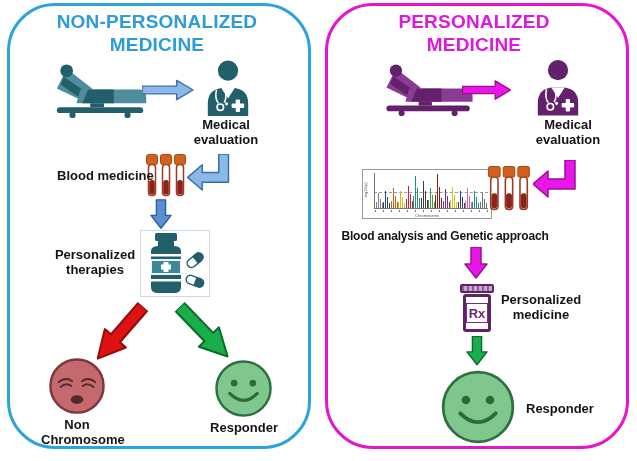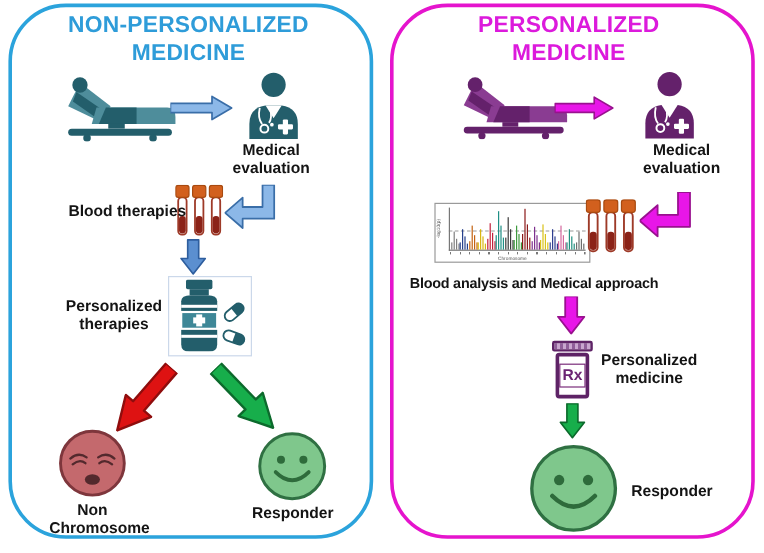--- a/index.html
+++ b/index.html
@@ -91,21 +91,21 @@
         <rect x="0.5" y="0.5" width="11" height="10" rx="2" style="fill:var(--vial-cap);stroke:var(--vial-cap-edge);stroke-width:1"></rect>
       </g>
       <g transform="translate(28,0)">
         <rect x="2.5" y="10.5" width="7" height="31" rx="3" fill="#fff" style="stroke:var(--vial-tube-edge);stroke-width:1.5"></rect>
         <rect x="3.2" y="26" width="5.6" height="14.5" rx="2.6" style="fill:var(--vial-blood)"></rect>
         <rect x="0.5" y="0.5" width="11" height="10" rx="2" style="fill:var(--vial-cap);stroke:var(--vial-cap-edge);stroke-width:1"></rect>
       </g>
     </svg>
   </div>
 
-  <div class="abs label nowrap" style="left:57px;top:168px;">Blood therapies</div>
+  <div class="abs label nowrap" style="left:57px;top:168px;">Blood medicine</div>
 
   <div class="abs" style="left:187px;top:154px;width:46px;height:37px;">
     <svg width="46" height="37" viewBox="0 0 46 38">
       <polygon points="32,0 42,0 42,29 15,29 15,37 0,24 15,11 15,19 32,19" style="fill:var(--arrow-blue-fill);stroke:var(--arrow-blue-edge);stroke-width:1.5" stroke-linejoin="round"></polygon>
     </svg>
   </div>
 
   <div class="abs" style="left:150px;top:199px;width:22px;height:31px;">
     <svg width="22" height="31" viewBox="0 0 24 32">
       <polygon points="7,0 17,0 17,17 23,17 12,31 1,17 7,17" style="fill:var(--arrow-blue2-fill);stroke:var(--arrow-blue2-edge);stroke-width:1.5" stroke-linejoin="round"></polygon>
@@ -328,21 +328,21 @@
       </g>
     </svg>
   </div>
 
   <div class="abs" style="left:533px;top:160px;width:46px;height:38px;">
     <svg width="46" height="38" viewBox="0 0 46 38">
       <polygon points="32,0 42,0 42,29 15,29 15,37 0,24 15,11 15,19 32,19" style="fill:var(--arrow-magenta-fill);stroke:var(--arrow-magenta-edge);stroke-width:1.5" stroke-linejoin="round"></polygon>
     </svg>
   </div>
 
-  <div class="abs label nowrap" style="left:330px;top:229px;width:230px;font-size:12px;letter-spacing:-0.2px;">Blood analysis and Medical approach</div>
+  <div class="abs label nowrap" style="left:330px;top:229px;width:230px;font-size:12px;letter-spacing:-0.2px;">Blood analysis and Genetic approach</div>
 
   <div class="abs" style="left:464px;top:247px;width:24px;height:32px;">
     <svg width="24" height="32" viewBox="0 0 24 32">
       <polygon points="7,0 17,0 17,17 23,17 12,31 1,17 7,17" style="fill:var(--arrow-magenta-fill);stroke:var(--arrow-magenta-edge);stroke-width:1.5" stroke-linejoin="round"></polygon>
     </svg>
   </div>
 
   <div class="abs rx">
     <div class="rx-cap"></div>
     <div class="rx-body">

